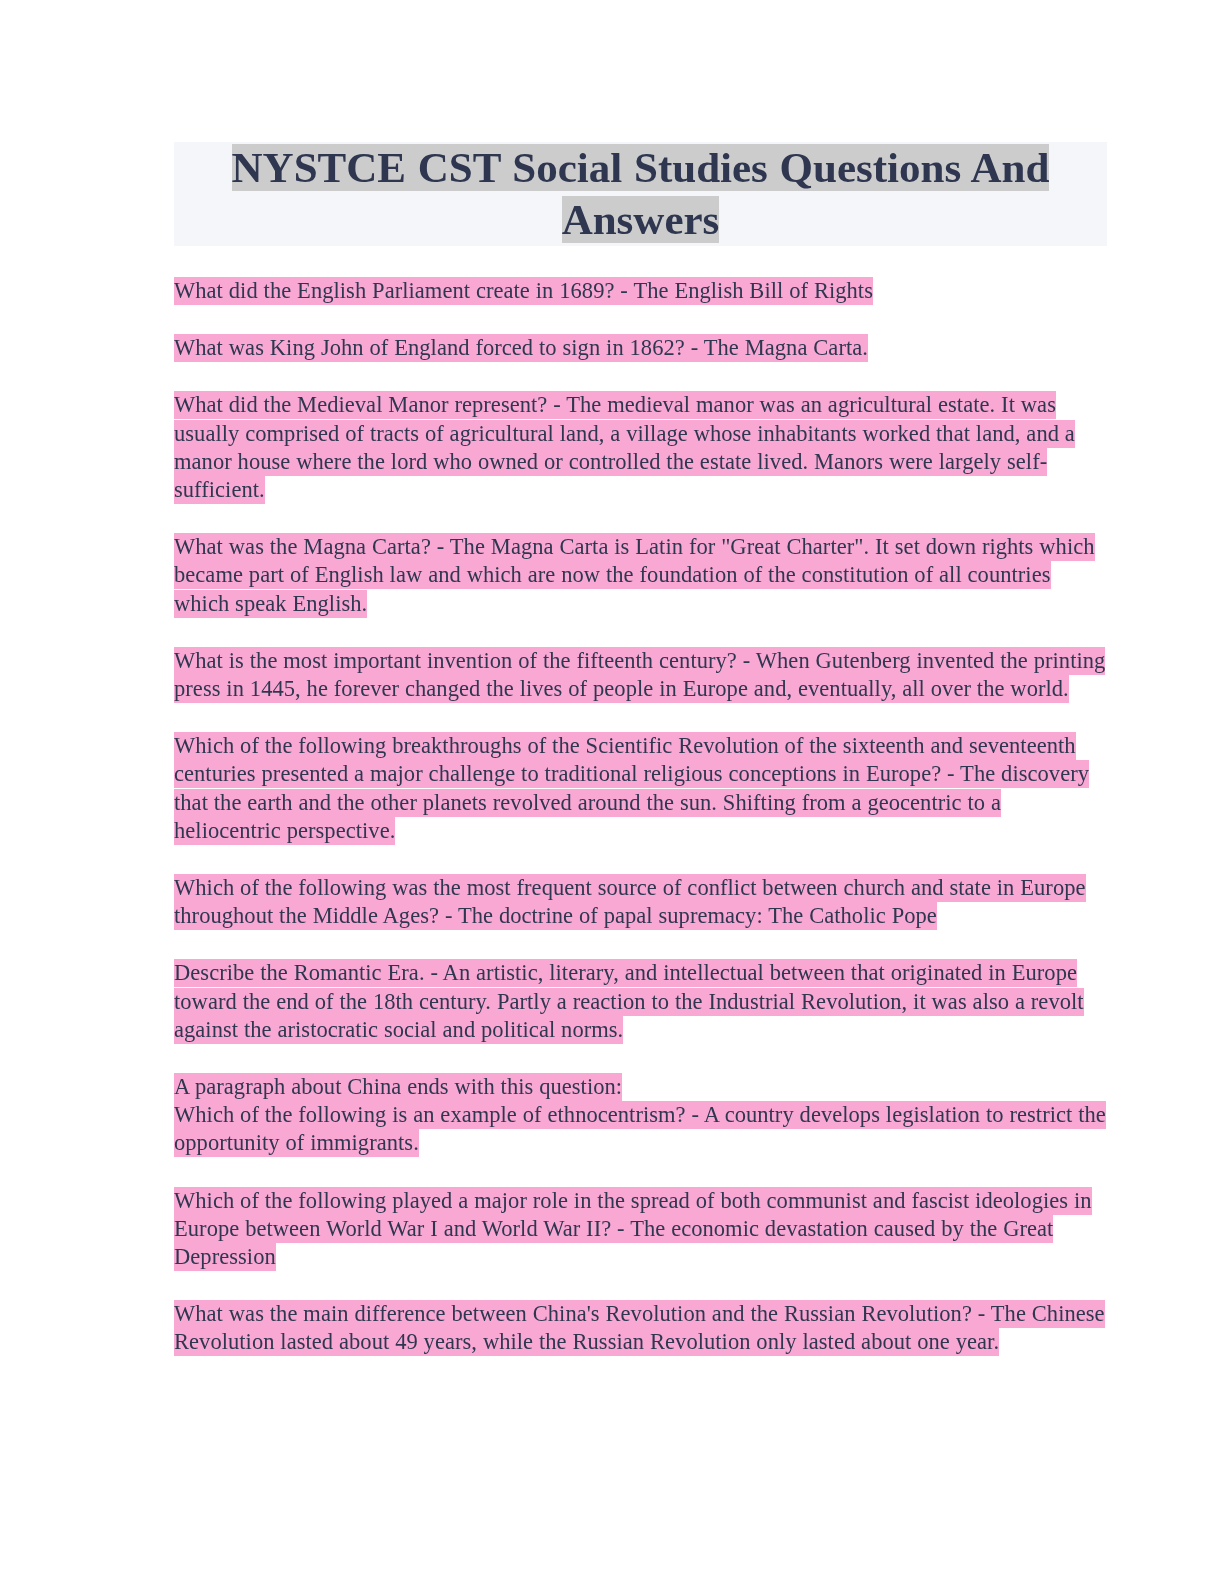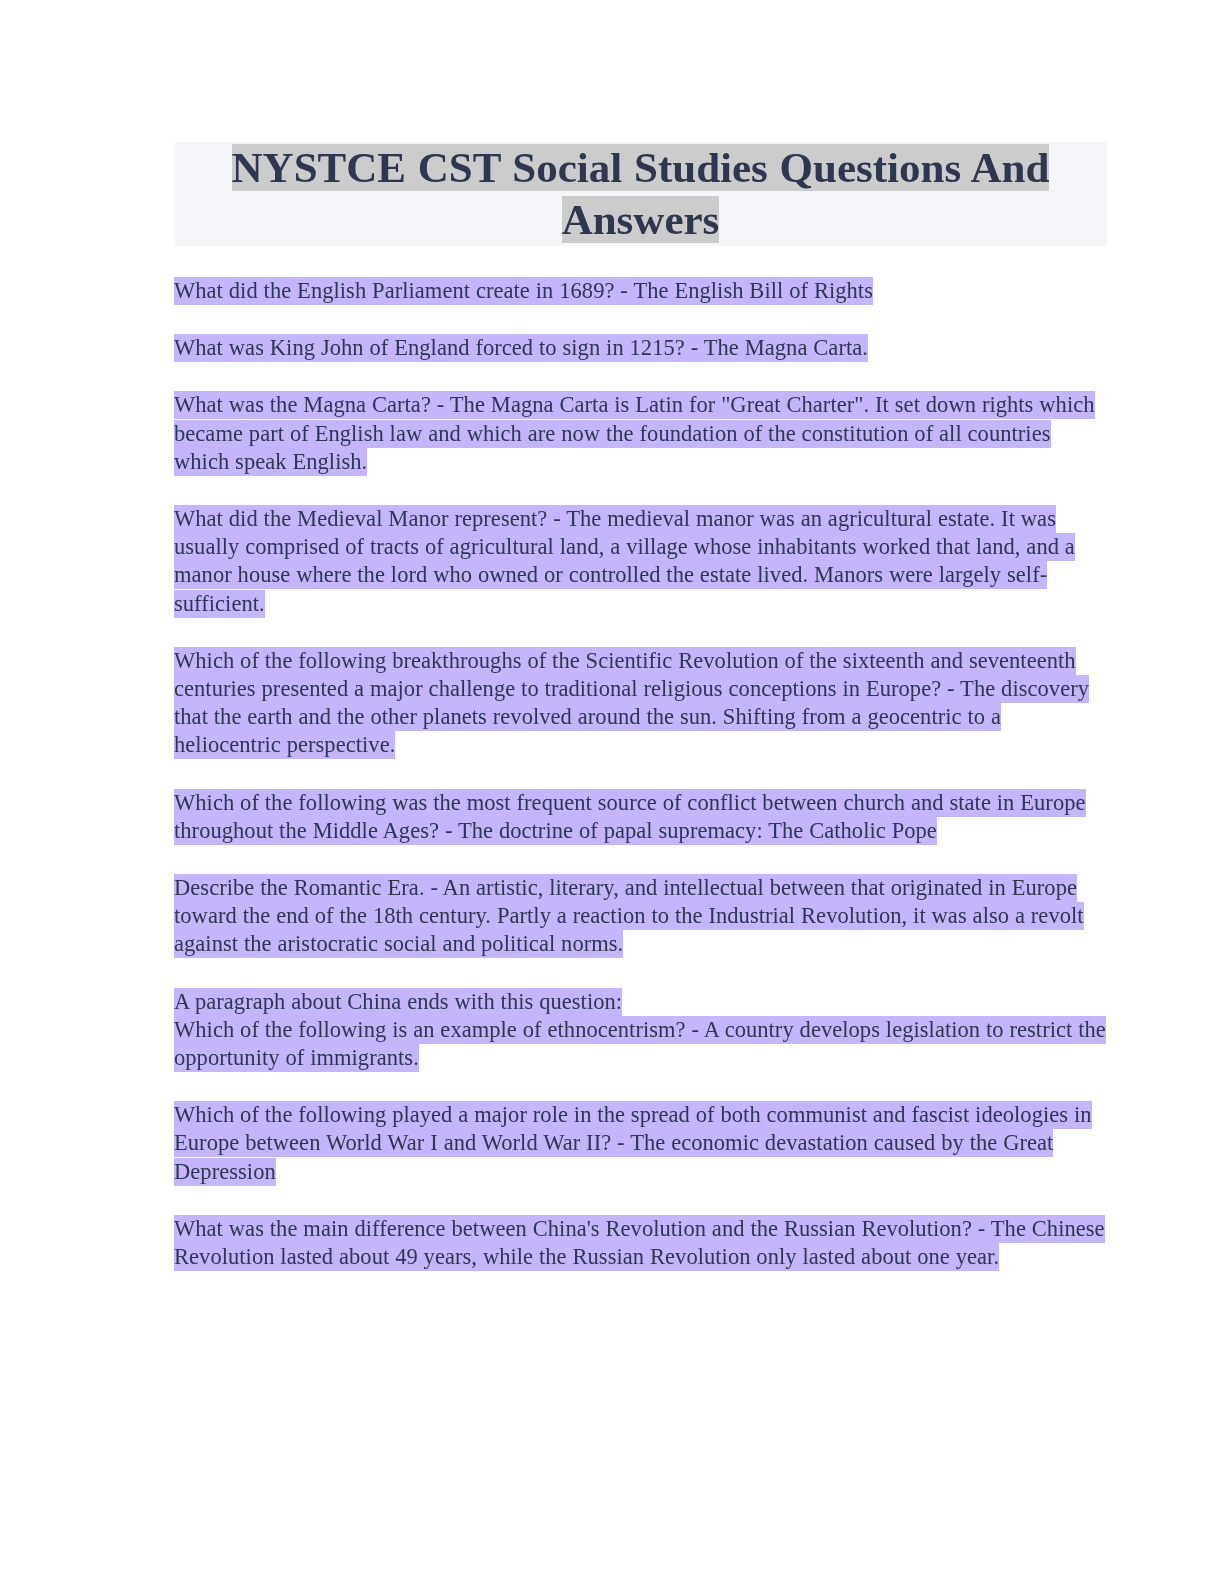--- a/index.html
+++ b/index.html
@@ -63,21 +63,21 @@
     line-height: 28.2px;
     color: #2f3750;
     text-align: left;
     letter-spacing: 0.05px;
     word-spacing: 0.2px;
   }
   .qa-para:last-child {
     margin-bottom: 0;
   }
   .hl {
-    background: #c4b5fd;
+    background: #f9a8d4;
     box-decoration-break: clone;
     -webkit-box-decoration-break: clone;
     padding: 1px 0 2px 0;
   }
 </style>
 </head>
 <body>
 
 <div class="page">
 
@@ -85,31 +85,34 @@
     <span class="doc-title-text">NYSTCE CST Social Studies Questions And Answers</span>
   </div>
 
   <div class="body-wrap">
 
     <p class="qa-para">
       <span class="hl">What did the English Parliament create in 1689? - The English Bill of Rights</span>
     </p>
 
     <p class="qa-para">
-      <span class="hl">What was King John of England forced to sign in 1215? - The Magna Carta.</span>
+      <span class="hl">What was King John of England forced to sign in 1862? - The Magna Carta.</span>
+    </p>
+
+    <p class="qa-para">
+      <span class="hl">What did the Medieval Manor represent? - The medieval manor was an agricultural estate. It was usually comprised of tracts of agricultural land, a village whose inhabitants worked that land, and a manor house where the lord who owned or controlled the estate lived. Manors were largely self-sufficient.</span>
     </p>
 
     <p class="qa-para">
       <span class="hl">What was the Magna Carta? - The Magna Carta is Latin for "Great Charter". It set down rights which became part of English law and which are now the foundation of the constitution of all countries which speak English.</span>
     </p>
 
     <p class="qa-para">
-      <span class="hl">What did the Medieval Manor represent? - The medieval manor was an agricultural estate. It was usually comprised of tracts of agricultural land, a village whose inhabitants worked that land, and a manor house where the lord who owned or controlled the estate lived. Manors were largely self-sufficient.</span>
+      <span class="hl">What is the most important invention of the fifteenth century? - When Gutenberg invented the printing press in 1445, he forever changed the lives of people in Europe and, eventually, all over the world.</span>
     </p>
-
 
     <p class="qa-para">
       <span class="hl">Which of the following breakthroughs of the Scientific Revolution of the sixteenth and seventeenth centuries presented a major challenge to traditional religious conceptions in Europe? - The discovery that the earth and the other planets revolved around the sun. Shifting from a geocentric to a heliocentric perspective.</span>
     </p>
 
     <p class="qa-para">
       <span class="hl">Which of the following was the most frequent source of conflict between church and state in Europe throughout the Middle Ages? - The doctrine of papal supremacy: The Catholic Pope</span>
     </p>
 
     <p class="qa-para">

